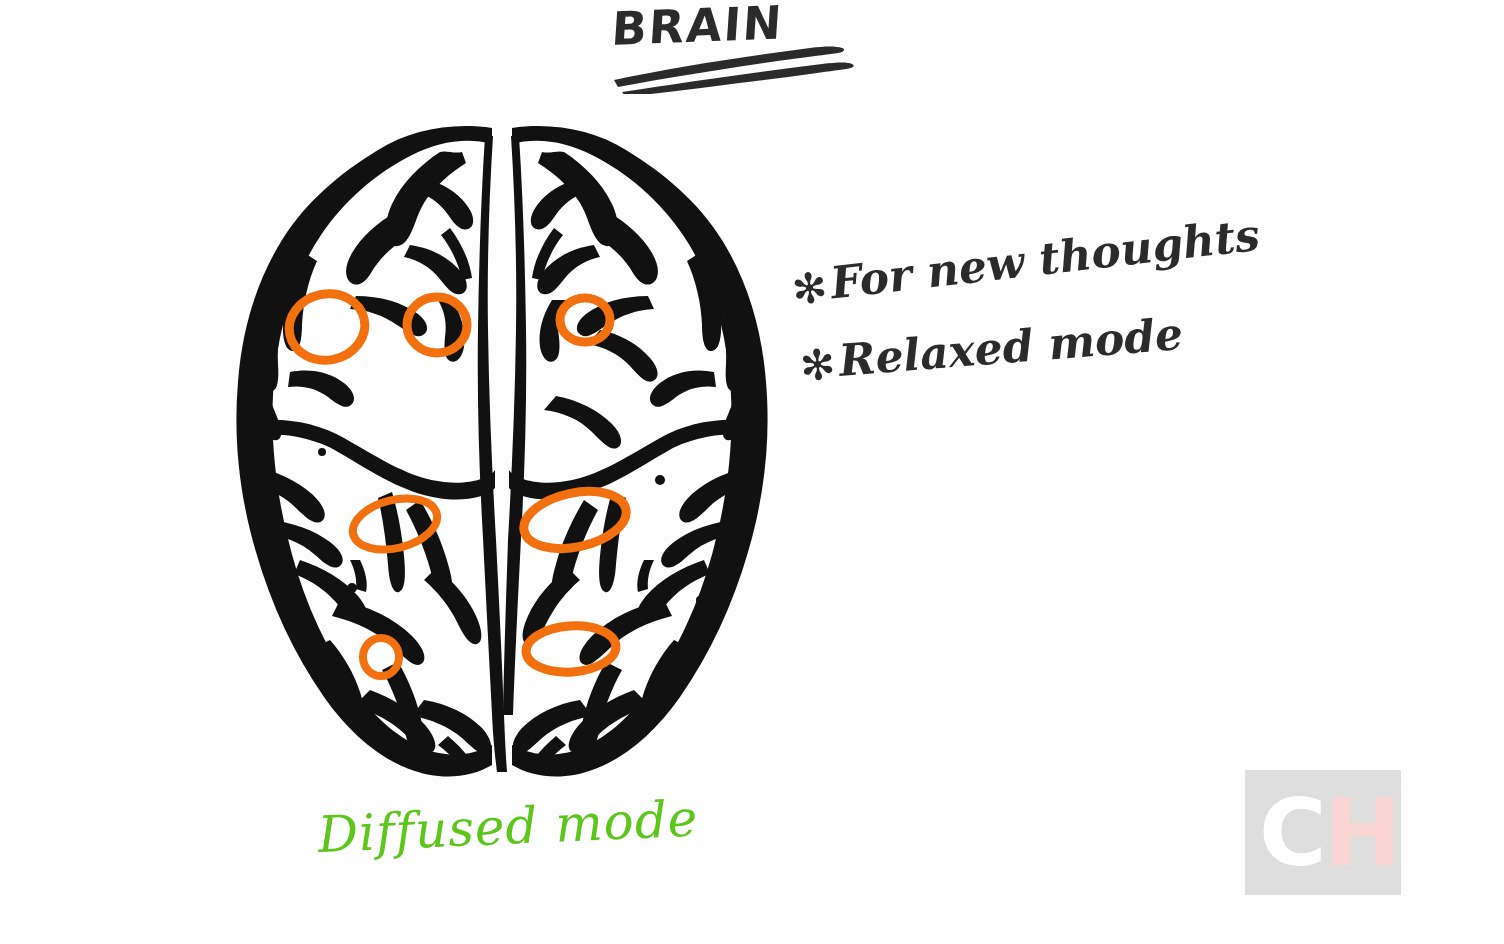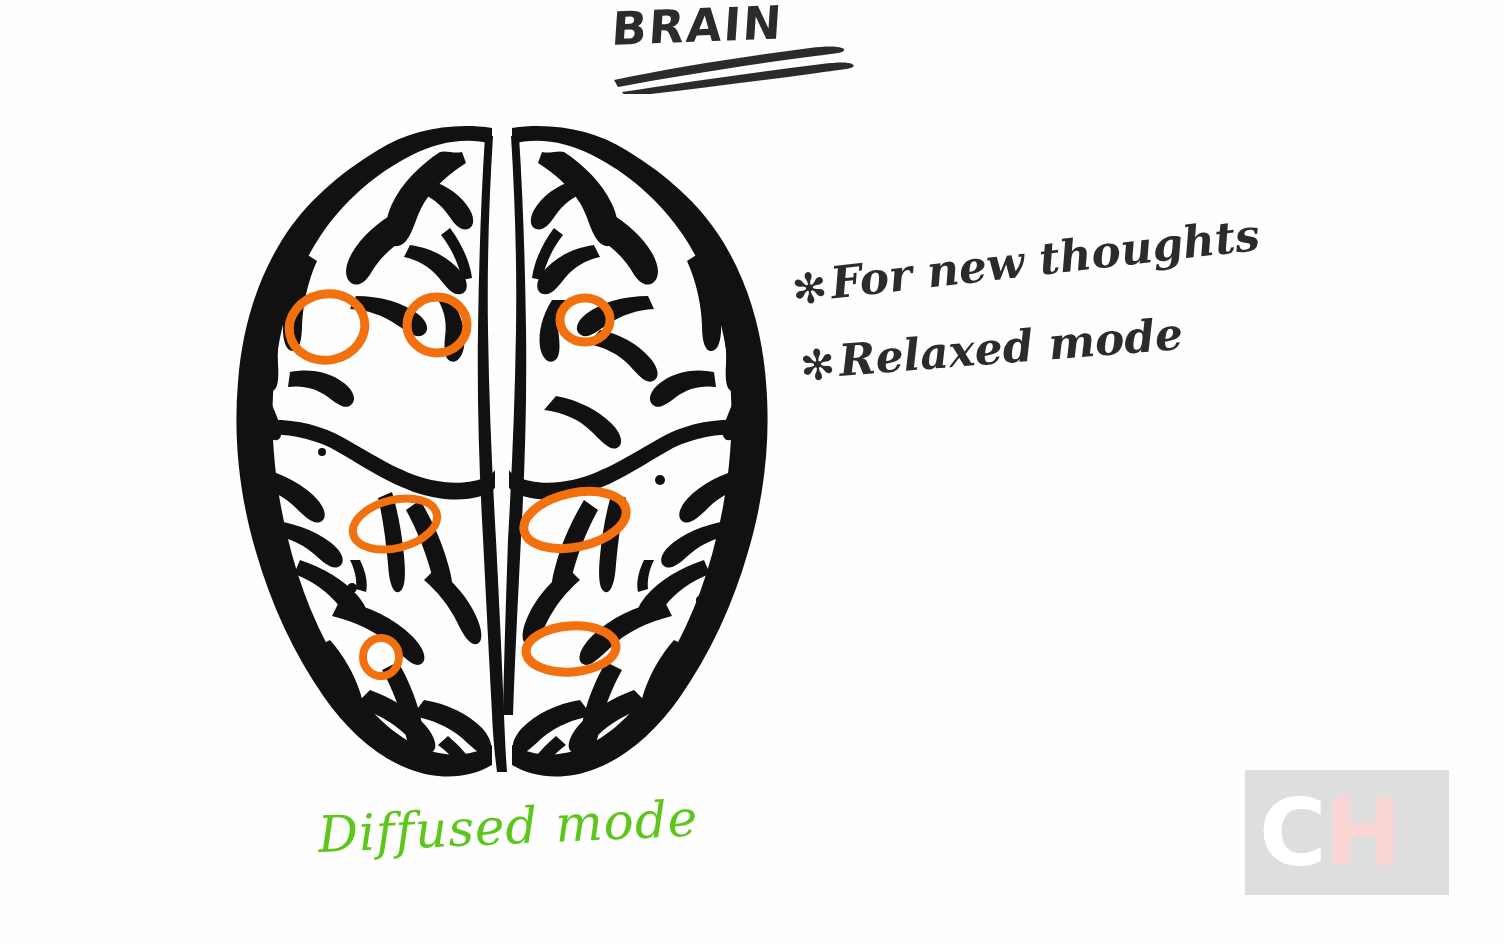--- a/index.html
+++ b/index.html
@@ -108,21 +108,20 @@
     white-space: nowrap;
   }
   
   #watermark {
     position: absolute;
     left: 1245px;
     top: 770px;
     width: 156px;
     height: 125px;
     background: #dedede;
-    padding-left: 48px;
   }
   #watermark .wm-letters {
     position: absolute;
     left: 14px;
     top: 4px;
     font-family: "DejaVu Sans", sans-serif;
     font-size: 92px;
     font-weight: 700;
     letter-spacing: -2px;
     line-height: 120px;

